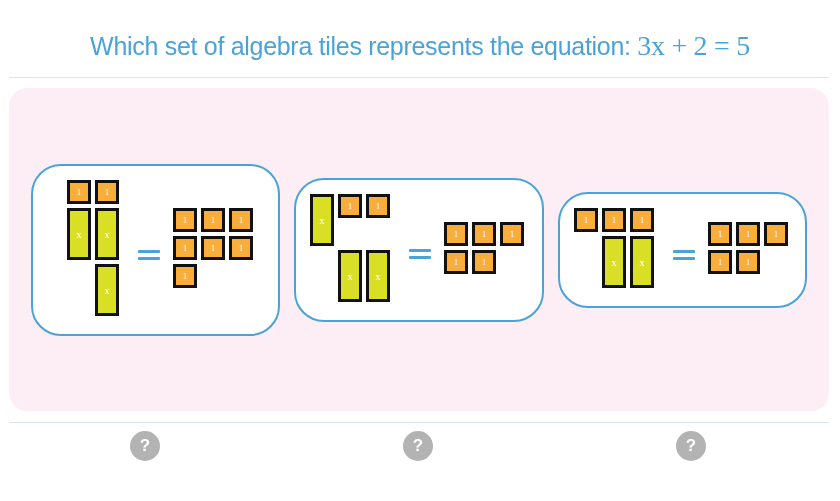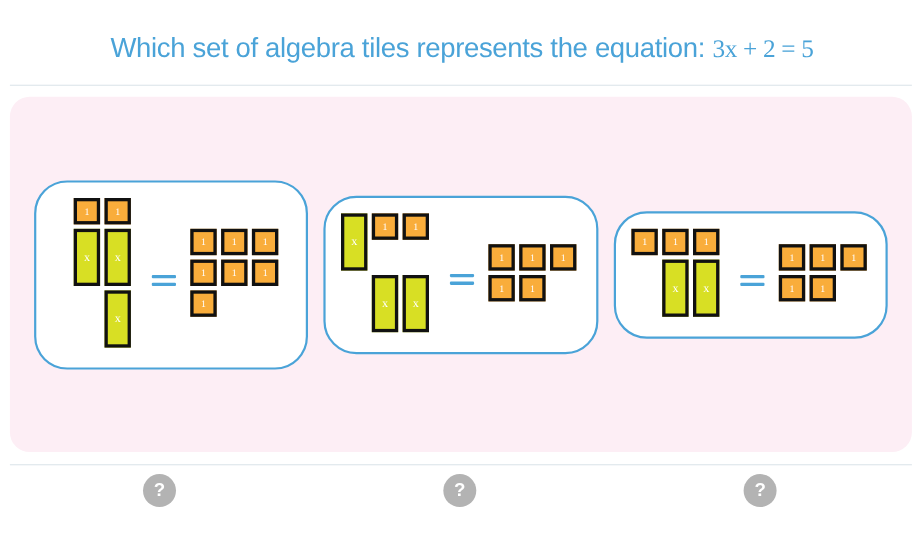--- a/index.html
+++ b/index.html
@@ -1,18 +1,18 @@
 <!DOCTYPE html>
 <html><head>
 <meta charset="utf-8">
 <style>
   html, body { margin:0; padding:0; background:#ffffff; }
   body { width:840px; height:501px; position:relative; overflow:hidden; font-family:"Liberation Sans", sans-serif; }
   .title { position:absolute; left:0; top:30px; width:840px; text-align:center; color:#4aa3d8; font-size:25px; letter-spacing:-0.3px; }
-  .title .eq { font-family:"Liberation Serif", serif; font-size:23px; }
+  .title .eq { font-family:"Liberation Serif", serif; font-size:28px; }
   .divider { position:absolute; left:9px; width:820px; height:1px; background:#dde5ea; }
   .panel { position:absolute; left:9px; top:88px; width:820px; height:323px; background:#fdeef5; border-radius:18px; }
   .card { position:absolute; background:#fff; border:2px solid #4aa3d8; border-radius:30px; box-sizing:border-box; cursor:pointer; }
   .tile { position:absolute; box-sizing:border-box; border:3px solid #111; display:flex; align-items:center; justify-content:center; color:#fff; font-family:"Liberation Serif", serif; }
   .unit { width:24px; height:24px; background:#f9ad3b; font-size:9px; }
   .xt { width:24px; height:52px; background:#d8df24; font-size:11px; }
   .equals { position:absolute; width:22px; height:10px; }
   .equals::before, .equals::after { content:""; position:absolute; left:0; width:22px; height:3px; background:#4aa3d8; border-radius:1px; }
   .equals::before { top:0; } .equals::after { bottom:0; }
   .q { position:absolute; width:30px; height:30px; border-radius:50%; background:#b3b3b3; color:#fff; font-size:17px; font-weight:bold; display:flex; align-items:center; justify-content:center; cursor:pointer; }

